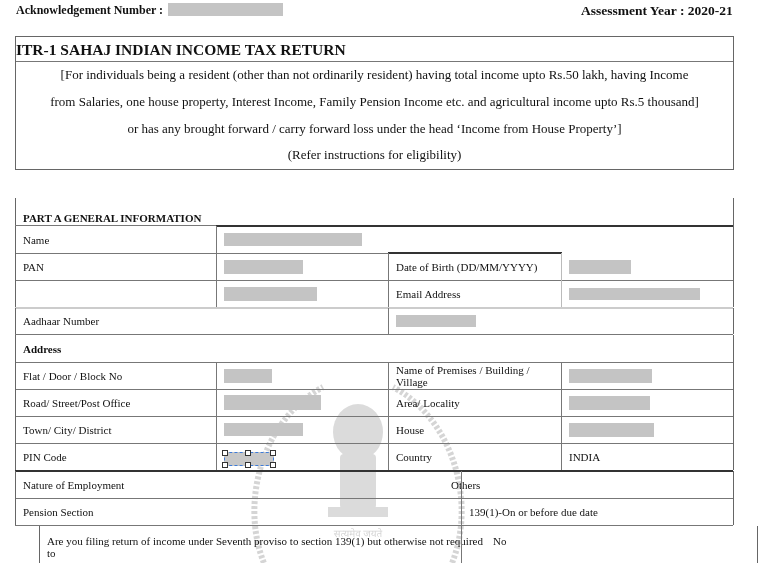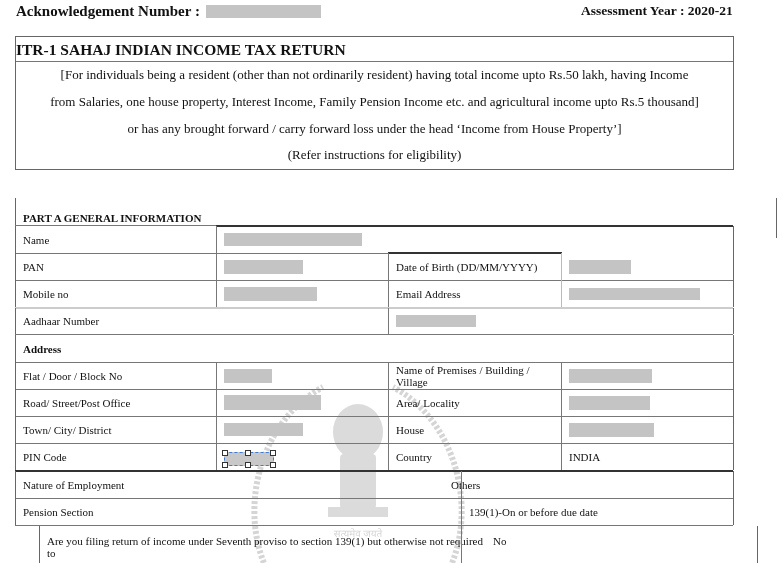--- a/index.html
+++ b/index.html
@@ -1,17 +1,17 @@
 <!DOCTYPE html>
 <html><head>
 <meta charset="utf-8">
 <style>
   html,body{margin:0;padding:0;background:#fff;}
   body{width:784px;height:563px;overflow:hidden;position:relative;font-family:"Liberation Serif","DejaVu Serif",serif;color:#111;}
-  .ack{position:absolute;left:16px;top:3px;font-weight:bold;font-size:15px;}
+  .ack{position:absolute;left:16px;top:3px;font-weight:bold;font-size:12px;}
   .ack .redact{display:inline-block;width:115px;height:13px;background:#c4c4c4;vertical-align:-2px;margin-left:2px;}
   .ay{position:absolute;left:581px;top:3px;font-weight:bold;font-size:13.5px;}
   .frame{position:absolute;left:15px;top:36px;width:717px;border:1px solid #666;}
   .title{height:24px;border-bottom:1.5px solid #777;text-align:left;font-weight:bold;font-size:15.5px;line-height:25px;}
   .desc{text-align:center;font-size:13px;}
   .desc div{height:26.8px;line-height:26px;}
   .row{position:absolute;left:15px;width:717px;border-left:1px solid #666;border-right:1px solid #666;box-sizing:content-box;}
   .cell{position:absolute;top:0;height:100%;box-sizing:border-box;font-size:11px;line-height:normal;display:flex;align-items:center;padding-left:7px;}
   .hline{position:absolute;height:0;border-top:1px solid #777;}
   .hline.light{border-top:2px solid #ccc;}
@@ -46,21 +46,21 @@
     <path d="M220 210 C250 150 230 60 165 25"></path>
   </g>
   <g fill="#999">
     <ellipse cx="130" cy="70" rx="25" ry="28"></ellipse>
     <rect x="112" y="92" width="36" height="55" rx="4"></rect>
     <rect x="100" y="145" width="60" height="10"></rect>
   </g>
   <text x="130" y="175" text-anchor="middle" font-size="10" fill="#888">सत्यमेव जयते</text>
 </svg>
 
-<div class="row" style="top:198px;height:40px;padding-left:43px;">
+<div class="row" style="top:198px;height:40px;">
   <div class="cell sect" style="left:0;width:717px;">PART A GENERAL INFORMATION</div>
 </div>
 <div class="hline dark" style="left:216px;top:225px;width:517px;"></div>
 <div class="hline" style="left:15px;top:225px;width:201px;"></div>
 
 <div class="row" style="top:226px;height:27px;">
   <div class="cell" style="left:0;width:201px;">Name</div>
   <div class="cell" style="left:201px;width:300px;">
       <span class="redact" style="width:138px;height:13px;"></span>
     </div>
@@ -74,21 +74,20 @@
       <span class="redact" style="width:79px;height:14px;"></span>
     </div>
   <div class="cell" style="left:373px;width:173px;">Date of Birth (DD/MM/YYYY)</div>
   <div class="cell" style="left:546px;width:171px;">
       <span class="redact" style="width:62px;height:14px;"></span>
     </div>
 </div>
 <div class="hline" style="left:15px;top:280px;width:718px;"></div>
 
 <div class="row" style="top:280px;height:27px;">
-  <div class="cell" style="left:0;width:201px;">Mobile no</div>
   <div class="cell" style="left:201px;width:172px;">
       <span class="redact" style="width:93px;height:14px;"></span>
     </div>
   <div class="cell" style="left:373px;width:173px;">Email Address</div>
   <div class="cell" style="left:546px;width:171px;">
       <span class="redact" style="width:131px;height:12px;"></span>
     </div>
 </div>
 <div class="hline light" style="left:15px;top:307px;width:718px;"></div>
 

